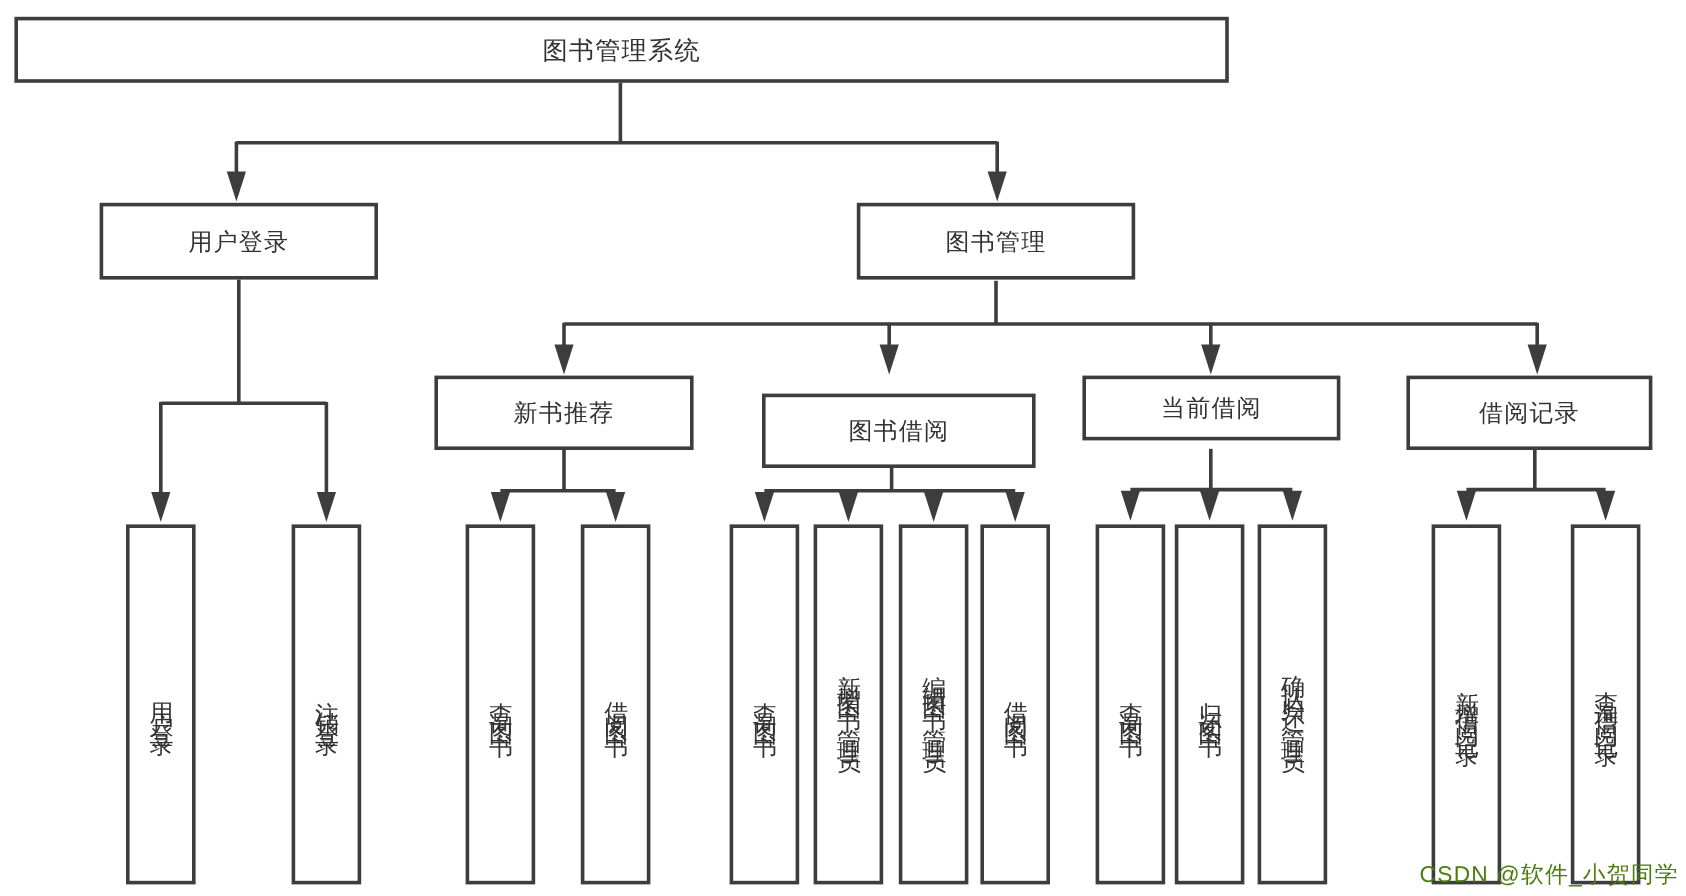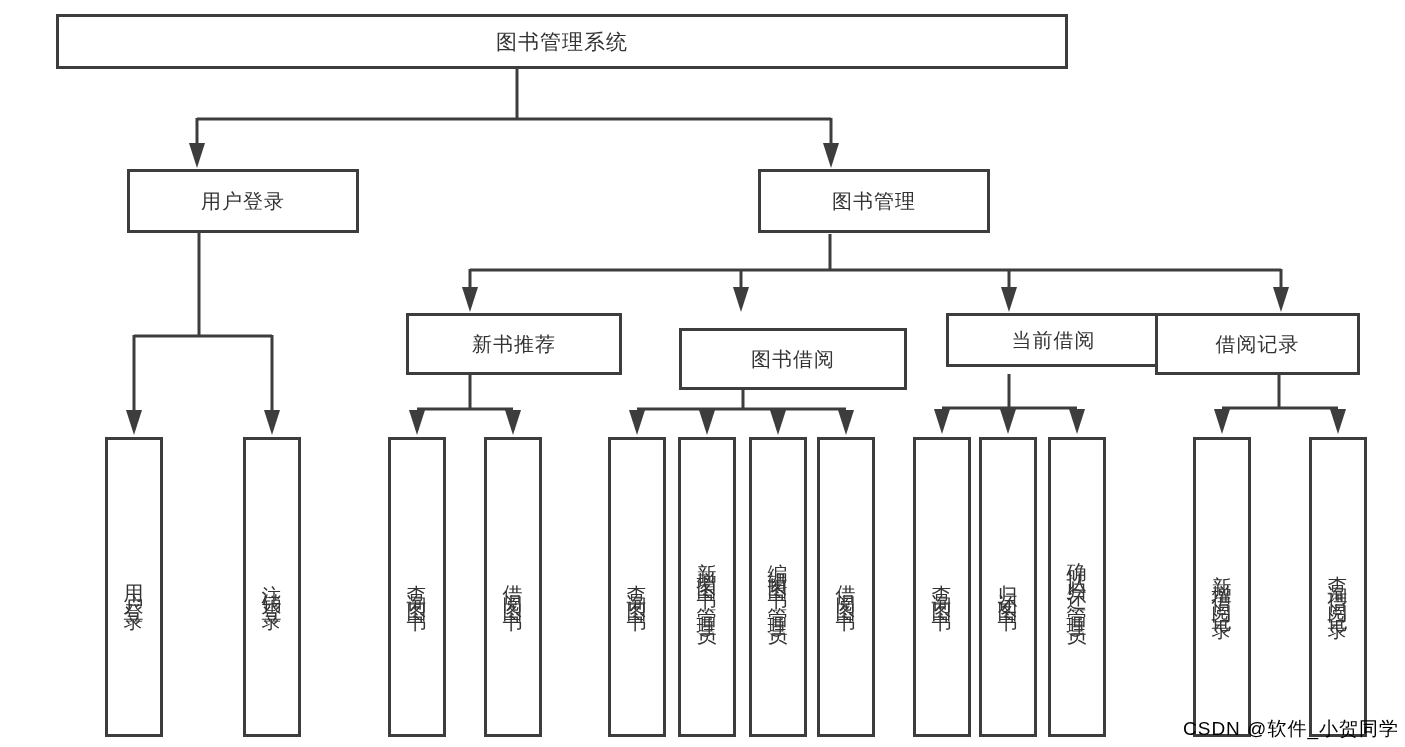--- a/index.html
+++ b/index.html
@@ -29,39 +29,38 @@
     border: 3px solid #3d3d3d;
     background: #ffffff;
     display: flex;
     align-items: center;
     justify-content: center;
     color: #333333;
   }
   .box.h-text {
     font-size: 20px;
     letter-spacing: 1px;
-    margin-left: 44px;
   }
   .box.root-box {
     font-size: 21px;
   }
   .box.leaf {
     writing-mode: vertical-rl;
     text-orientation: mixed;
     font-size: 20px;
     letter-spacing: 9px;
     line-height: 1;
   }
   .watermark {
     position: absolute;
     left: 1183px;
     top: 716px;
     font-size: 19px;
     letter-spacing: 1px;
-    color: #000000;
+    color: #4d7c0f;
     white-space: nowrap;
     z-index: 5;
   }
 </style>
 </head>
 <body>
 
 <div class="canvas">
 
   <svg class="connector-svg" viewBox="0 0 1405 747" xmlns="http://www.w3.org/2000/svg">
@@ -127,21 +126,21 @@
   </svg>
 
   <div class="box h-text root-box" style="left:12px; top:14px; width:1012px; height:55px;">图书管理系统</div>
 
   <div class="box h-text" style="left:83px; top:169px; width:232px; height:64px;">用户登录</div>
   <div class="box h-text" style="left:362px; top:313px; width:216px; height:62px;">新书推荐</div>
 
   <div class="box h-text" style="left:714px; top:169px; width:232px; height:64px;">图书管理</div>
   <div class="box h-text" style="left:635px; top:328px; width:228px; height:62px;">图书借阅</div>
   <div class="box h-text" style="left:902px; top:313px; width:215px; height:54px;">当前借阅</div>
-  <div class="box h-text" style="left:1111px; top:313px; width:205px; height:62px;">借阅记录</div>
+  <div class="box h-text" style="left:1172px; top:313px; width:205px; height:62px;">借阅记录</div>
 
   <div class="box leaf" style="left:105px; top:437px; width:58px; height:300px;">用户登录</div>
   <div class="box leaf" style="left:243px; top:437px; width:58px; height:300px;">注销登录</div>
 
   <div class="box leaf" style="left:388px; top:437px; width:58px; height:300px;">查询图书</div>
   <div class="box leaf" style="left:484px; top:437px; width:58px; height:300px;">借阅图书</div>
 
   <div class="box leaf" style="left:608px; top:437px; width:58px; height:300px;">查询图书</div>
   <div class="box leaf" style="left:678px; top:437px; width:58px; height:300px;">新增图书（管理员）</div>
   <div class="box leaf" style="left:749px; top:437px; width:58px; height:300px;">编辑图书（管理员）</div>

